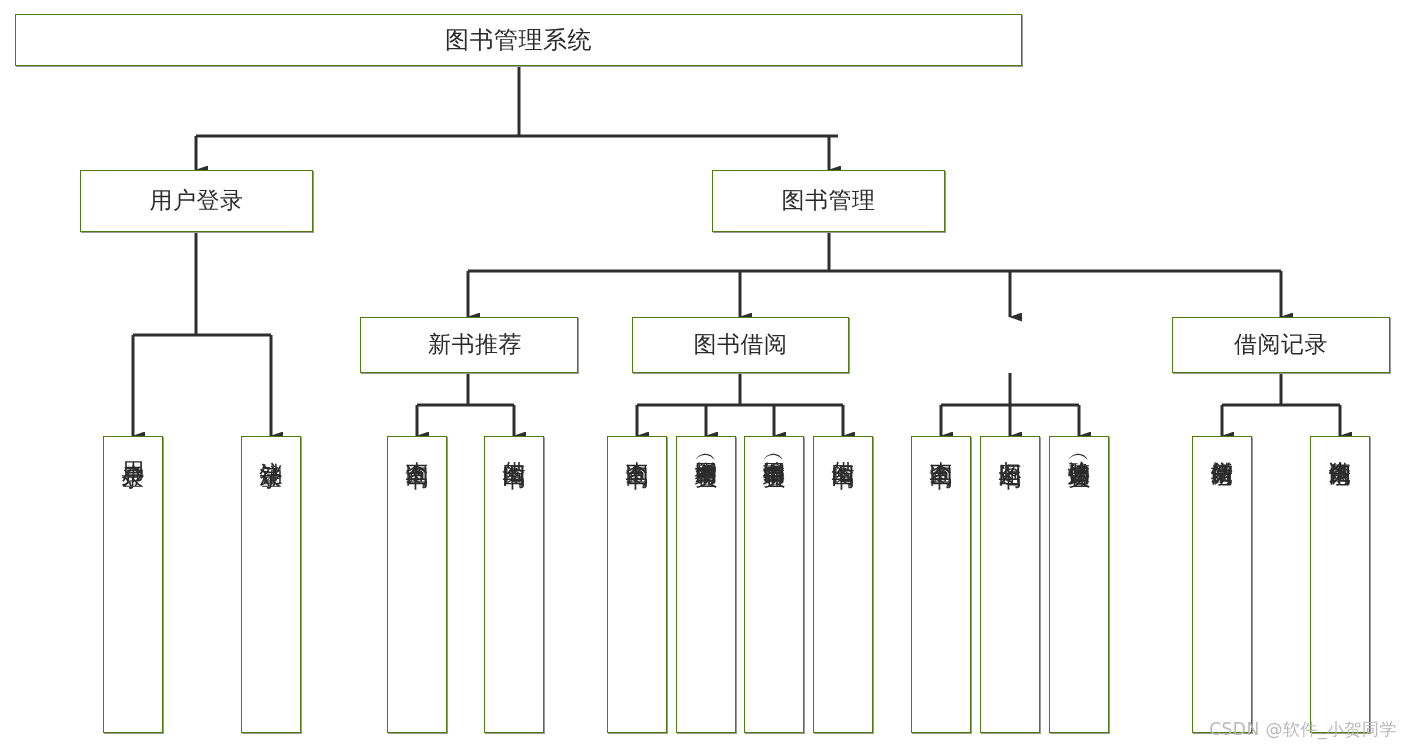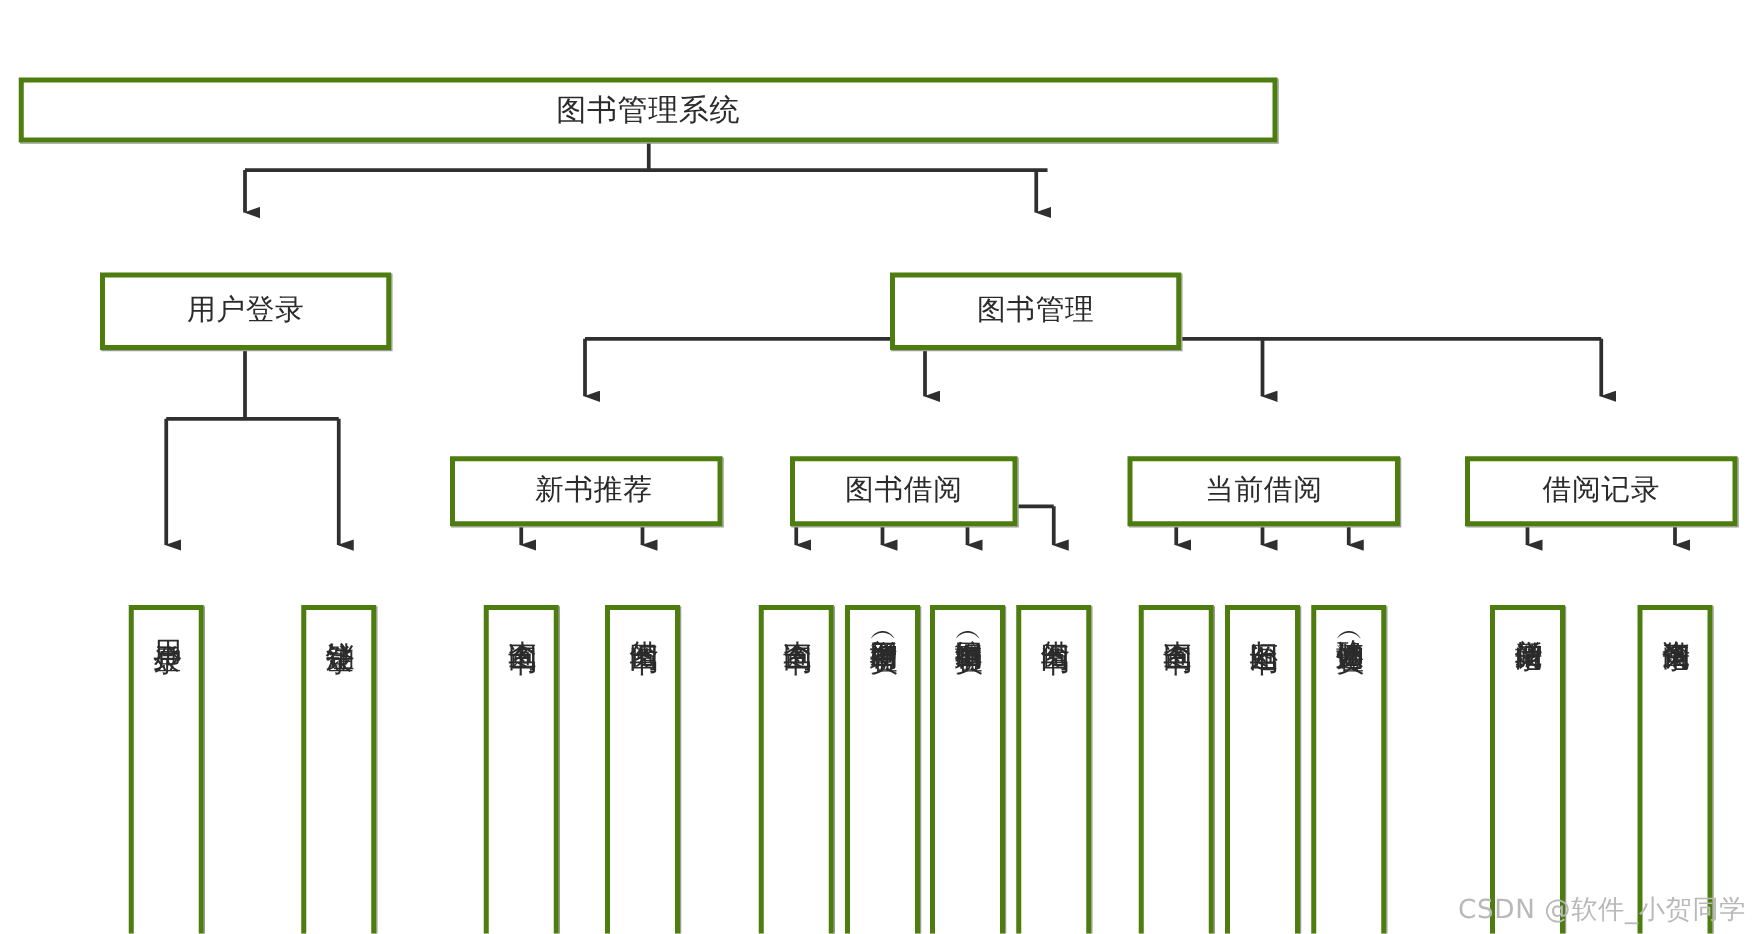--- a/index.html
+++ b/index.html
@@ -20,28 +20,27 @@
     position: absolute;
     left: 0;
     top: 0;
     width: 1405px;
     height: 747px;
     pointer-events: none;
   }
   .node {
     position: absolute;
     box-sizing: border-box;
-    border: 4px solid #4d7c0f;
+    border: 1px solid #4d7c0f;
     background: #ffffff;
     display: flex;
     align-items: center;
     justify-content: center;
     color: #2b2b2b;
     box-shadow: 1px 1px 0 0 #9a9a9a;
-    margin-top: 48px;
   }
   .node .label {
     display: block;
     text-align: center;
     letter-spacing: 0.5px;
   }
   
   .node.h .label {
     font-size: 23px;
     line-height: 1.1;
@@ -65,21 +64,21 @@
     white-space: nowrap;
   }
   .node.v.tall .label {
     font-size: 22px;
     letter-spacing: 1px;
   }
   #watermark {
     position: absolute;
     right: 8px;
     bottom: 6px;
-    font-size: 21px;
+    font-size: 17px;
     color: #b9b9b9;
     letter-spacing: 0.5px;
     white-space: nowrap;
     font-family: "DejaVu Sans", "Liberation Sans", sans-serif;
   }
 </style>
 </head>
 <body>
 
 <div id="canvas">
@@ -141,25 +140,22 @@
   <div class="node h" style="left:80px; top:170px; width:233px; height:62px;">
     <span class="label">用户登录</span>
   </div>
   <div class="node h" style="left:712px; top:170px; width:233px; height:62px;justify-content:center;">
     <span class="label">图书管理</span>
   </div>
 
   <div class="node h" style="left:360px; top:317px; width:218px; height:56px;padding-left:12px;">
     <span class="label">新书推荐</span>
   </div>
-  <div class="node h" style="left:632px; top:317px; width:182px; height:56px;">
+  <div class="node h" style="left:632px; top:317px; width:217px; height:56px;">
     <span class="label">图书借阅</span>
-  </div>
-  <div class="node h" style="left:902px; top:317px; width:218px; height:56px;">
-    <span class="label">当前借阅</span>
   </div>
   <div class="node h" style="left:1172px; top:317px; width:218px; height:56px;align-items:center;">
     <span class="label">借阅记录</span>
   </div>
 
   <div class="node v" style="left:103px; top:436px; width:60px; height:297px;">
     <span class="label">用户登录</span>
   </div>
   <div class="node v" style="left:241px; top:436px; width:60px; height:297px;">
     <span class="label">注销登录</span>

